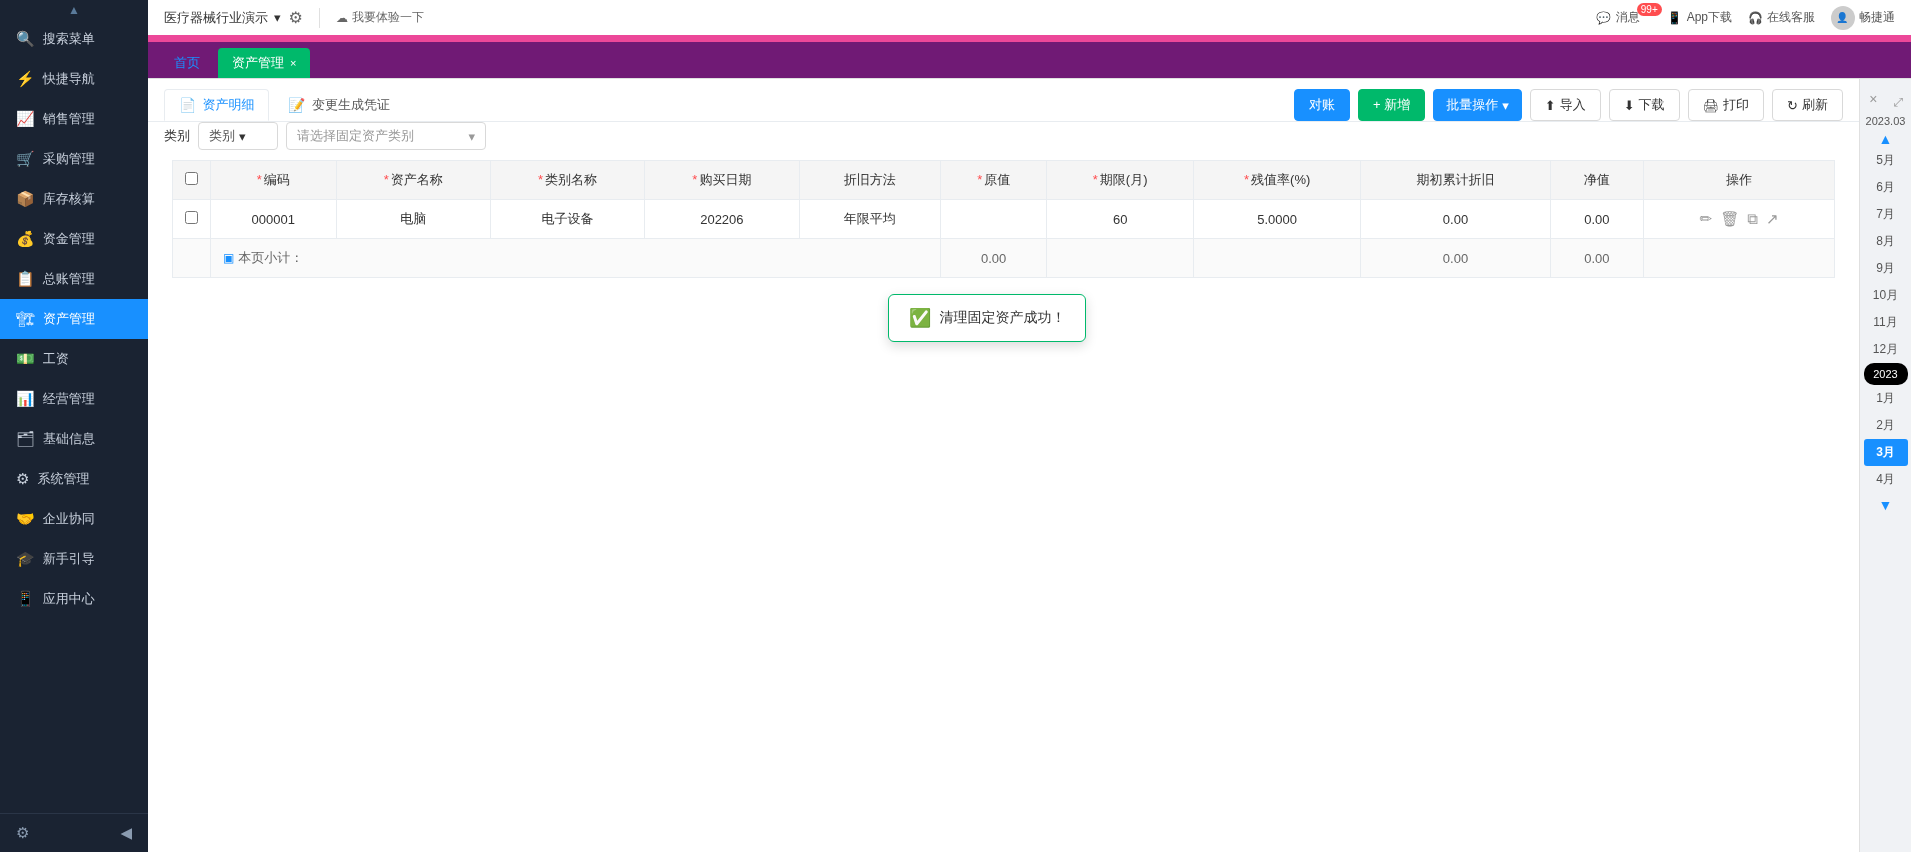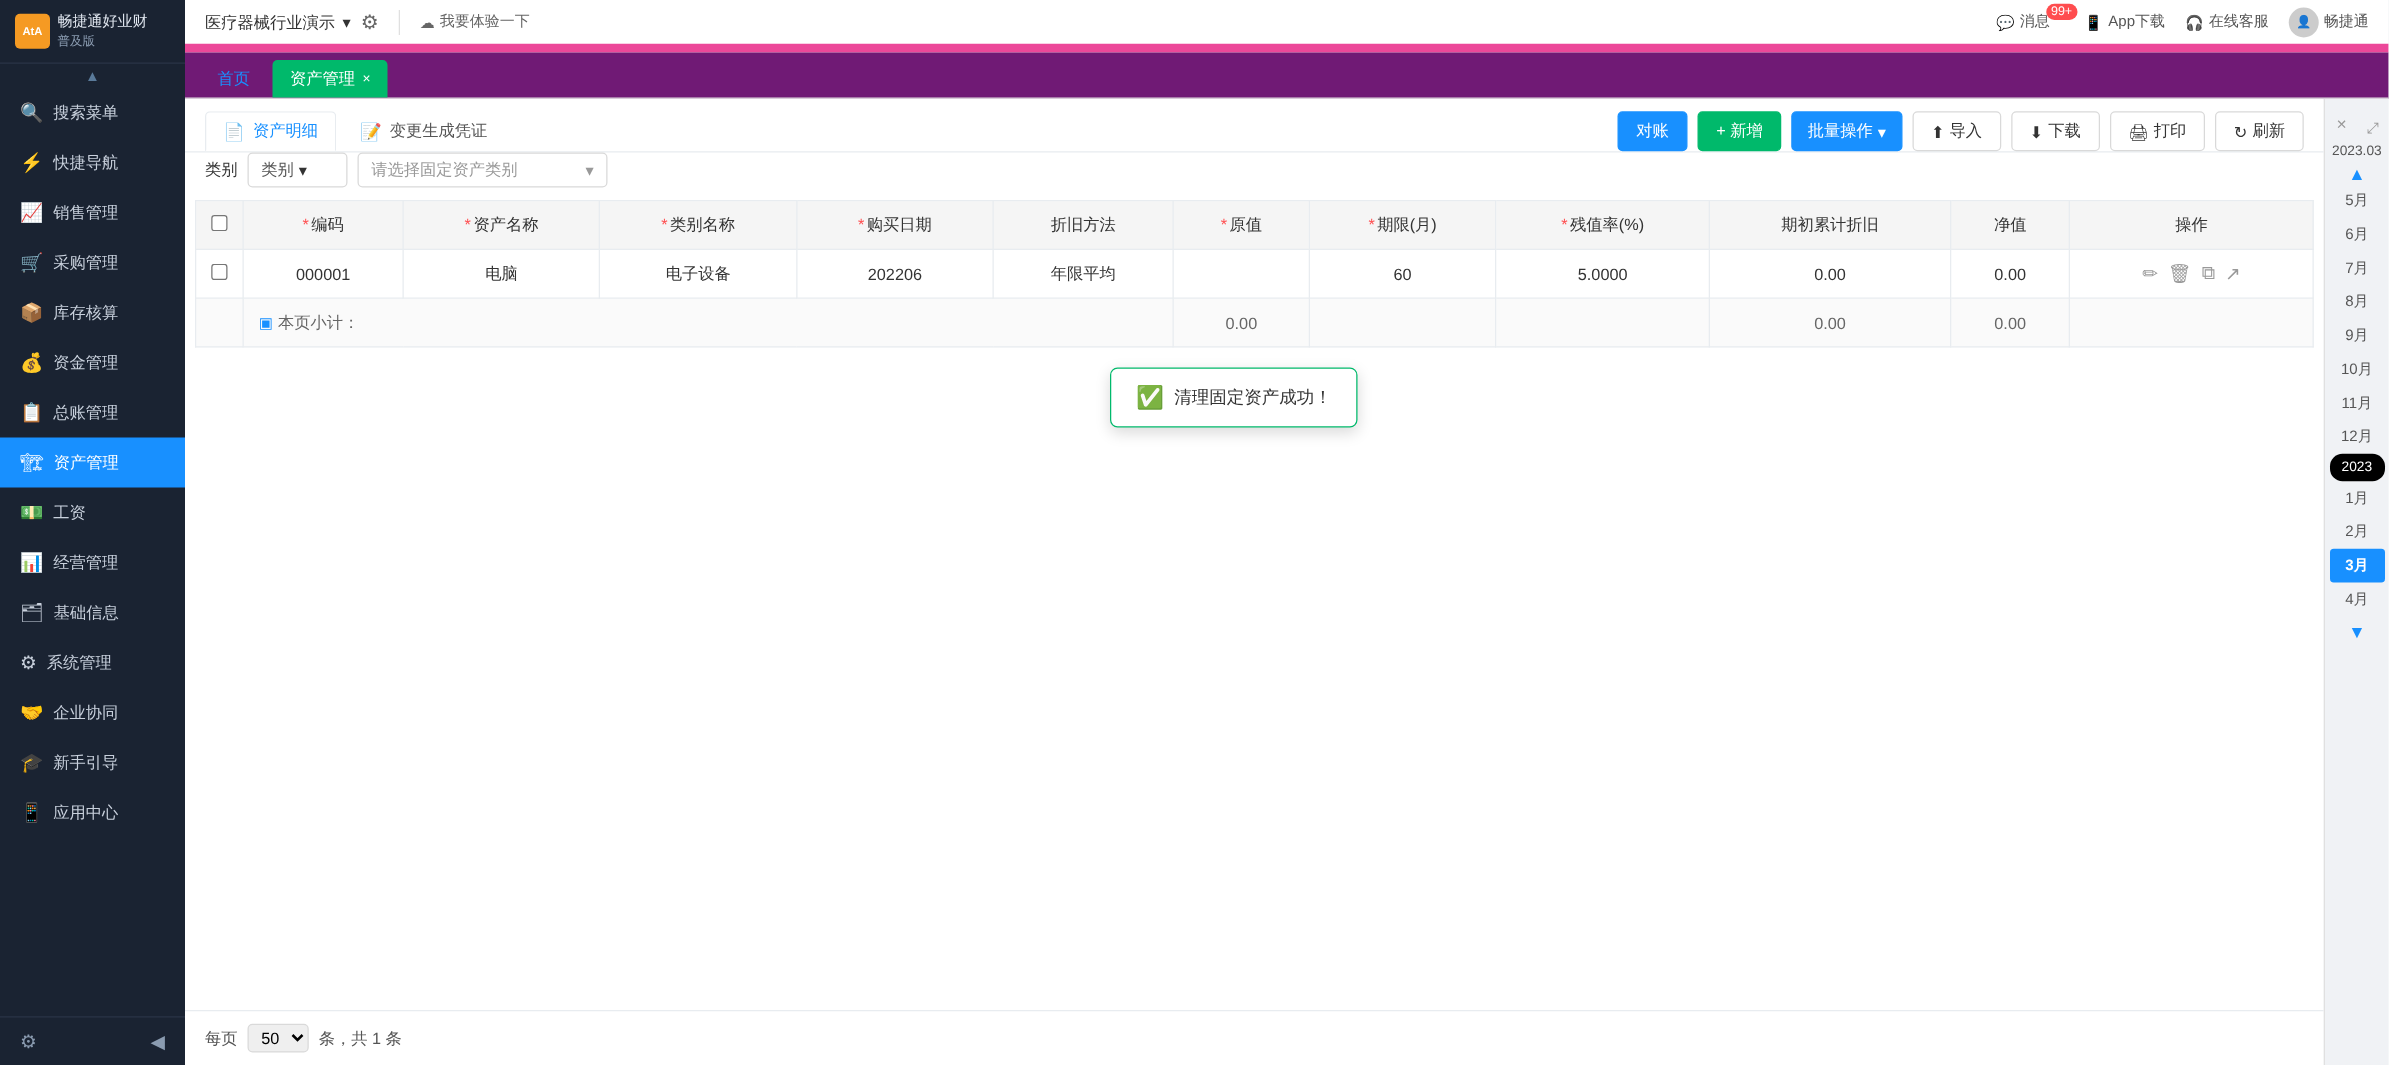--- a/index.html
+++ b/index.html
@@ -226,21 +226,21 @@
       background: white;
       min-width: 200px;
       color: #999;
       font-size: 13px;
     }
 
     
     .table-wrap {
       flex: 1;
       overflow: auto;
-      padding: 0 8px;
+      padding: 0 24px;
     }
     table {
       width: 100%;
       border-collapse: collapse;
       font-size: 13px;
     }
     thead th {
       background: #f5f5f5;
       padding: 10px 12px;
       text-align: center;
@@ -341,29 +341,20 @@
     }
     .cal-close { cursor: pointer; color: #999; font-size: 14px; align-self: flex-end; padding: 4px 8px; }
     .cal-expand { cursor: pointer; color: #999; font-size: 12px; align-self: flex-end; padding: 2px 8px; }
     .cal-scroll-up { color: #1890ff; cursor: pointer; font-size: 14px; }
     .cal-scroll-down { color: #1890ff; cursor: pointer; font-size: 14px; margin-top: 4px; }
   </style>
 </head>
 <body>
 
 <div class="sidebar">
-  <div class="sidebar-logo">
-    <div class="sidebar-logo-icon">
-      <span style="font-size:9px;font-weight:bold;">AtA</span>
-    </div>
-    <div>
-      <div class="sidebar-logo-text">畅捷通好业财</div>
-      <div class="sidebar-logo-sub">普及版</div>
-    </div>
-  </div>
 
   <div style="text-align:center;padding:2px 0;">
     <span style="color:#5a7a9a;font-size:12px;">▲</span>
   </div>
   <div class="sidebar-scroll">
     <div class="sidebar-item">
       <span class="sidebar-item-icon">🔍</span>
       <span>搜索菜单</span>
     </div>
     <div class="sidebar-item">
@@ -577,27 +568,20 @@
               <td></td>
               <td></td>
               <td>0.00</td>
               <td>0.00</td>
               <td></td>
             </tr>
           </tbody>
         </table>
       </div>
 
-      <div class="pagination">
-        <span>每页</span>
-        <select class="page-size-select">
-          <option>50</option>
-        </select>
-        <span>条，共 1 条</span>
-      </div>
     </div>
 
     <div class="toast">
       <span class="toast-icon">✅</span>
       <span>清理固定资产成功！</span>
     </div>
 
     <div class="right-sidebar">
       <div style="display:flex;width:100%;justify-content:flex-end;">
         <span class="cal-close">×</span>

